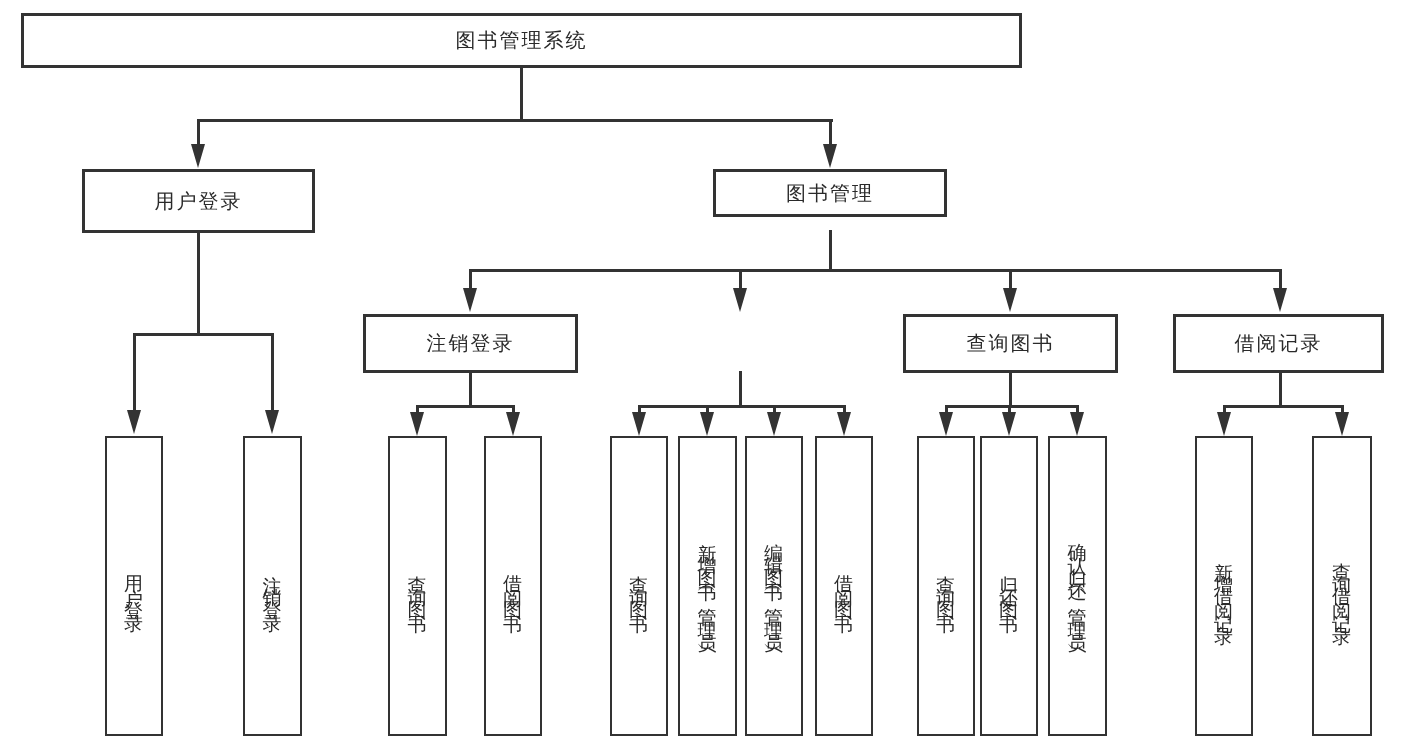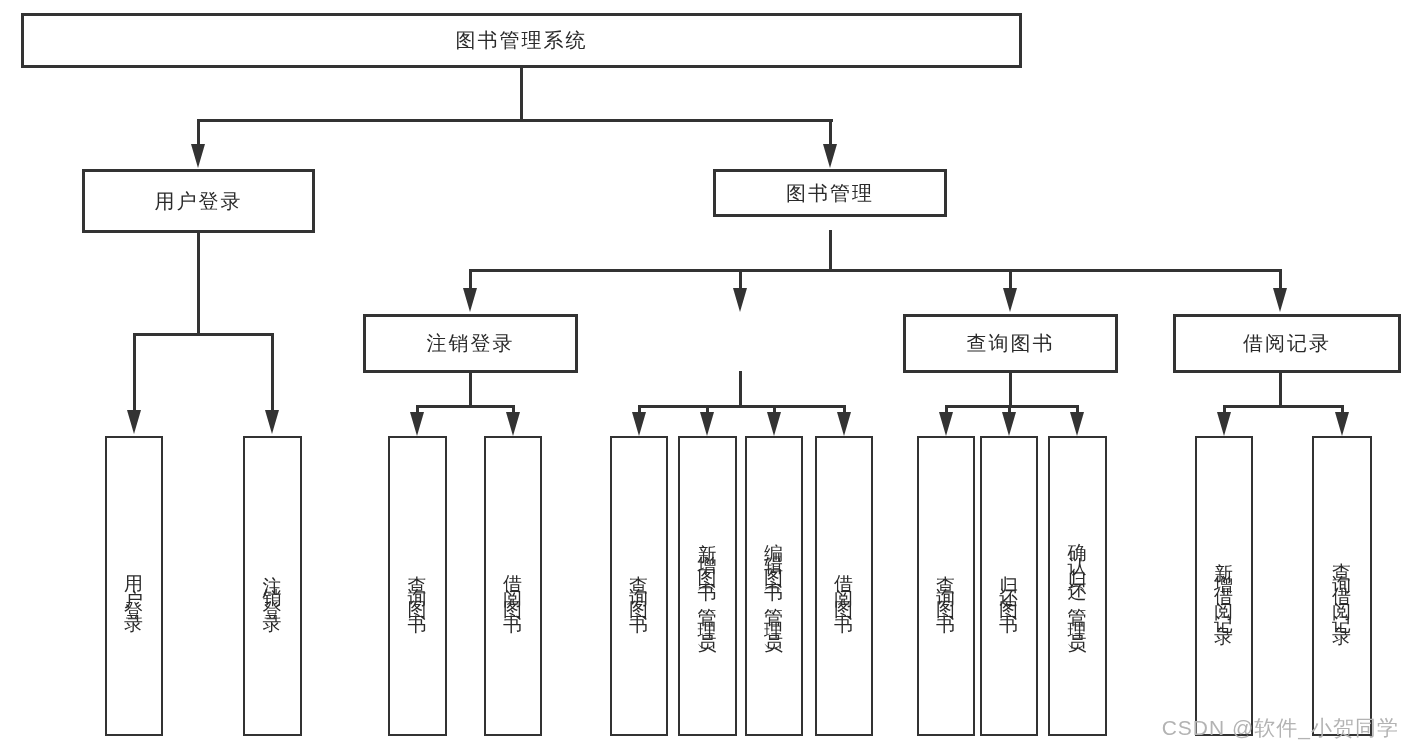--- a/index.html
+++ b/index.html
@@ -103,21 +103,21 @@
   <div class="arrow" style="left:1003px;top:288px"></div>
   <div class="vline" style="left:1279px;top:269px;height:22px"></div>
   <div class="arrow" style="left:1273px;top:288px"></div>
 
   <div class="box" style="left:363px;top:314px;width:215px;height:59px">
     <span>注销登录</span>
   </div>
   <div class="box" style="left:903px;top:314px;width:215px;height:59px">
     <span>查询图书</span>
   </div>
-  <div class="box" style="left:1173px;top:314px;width:228px;height:59px">
+  <div class="box" style="left:1173px;top:314px;width:211px;height:59px">
     <span>借阅记录</span>
   </div>
 
   <div class="vline" style="left:469px;top:371px;height:37px"></div>
   <div class="hline" style="left:416px;top:405px;width:99px"></div>
   <div class="vline" style="left:416px;top:405px;height:12px"></div>
   <div class="arrow" style="left:410px;top:412px"></div>
   <div class="vline" style="left:512px;top:405px;height:12px"></div>
   <div class="arrow" style="left:506px;top:412px"></div>
 
@@ -185,15 +185,14 @@
     <span class="vtext">确认归还（管理员）</span>
   </div>
 
   <div class="box leaf" style="left:1195px;top:436px;width:58px;height:300px">
     <span class="vtext">新增借阅记录</span>
   </div>
   <div class="box leaf" style="left:1312px;top:436px;width:60px;height:300px">
     <span class="vtext">查询借阅记录</span>
   </div>
 
-  <div class="watermark">CSDN @软件_小贺同学</div>
 
 </div>
 
 </body></html>

